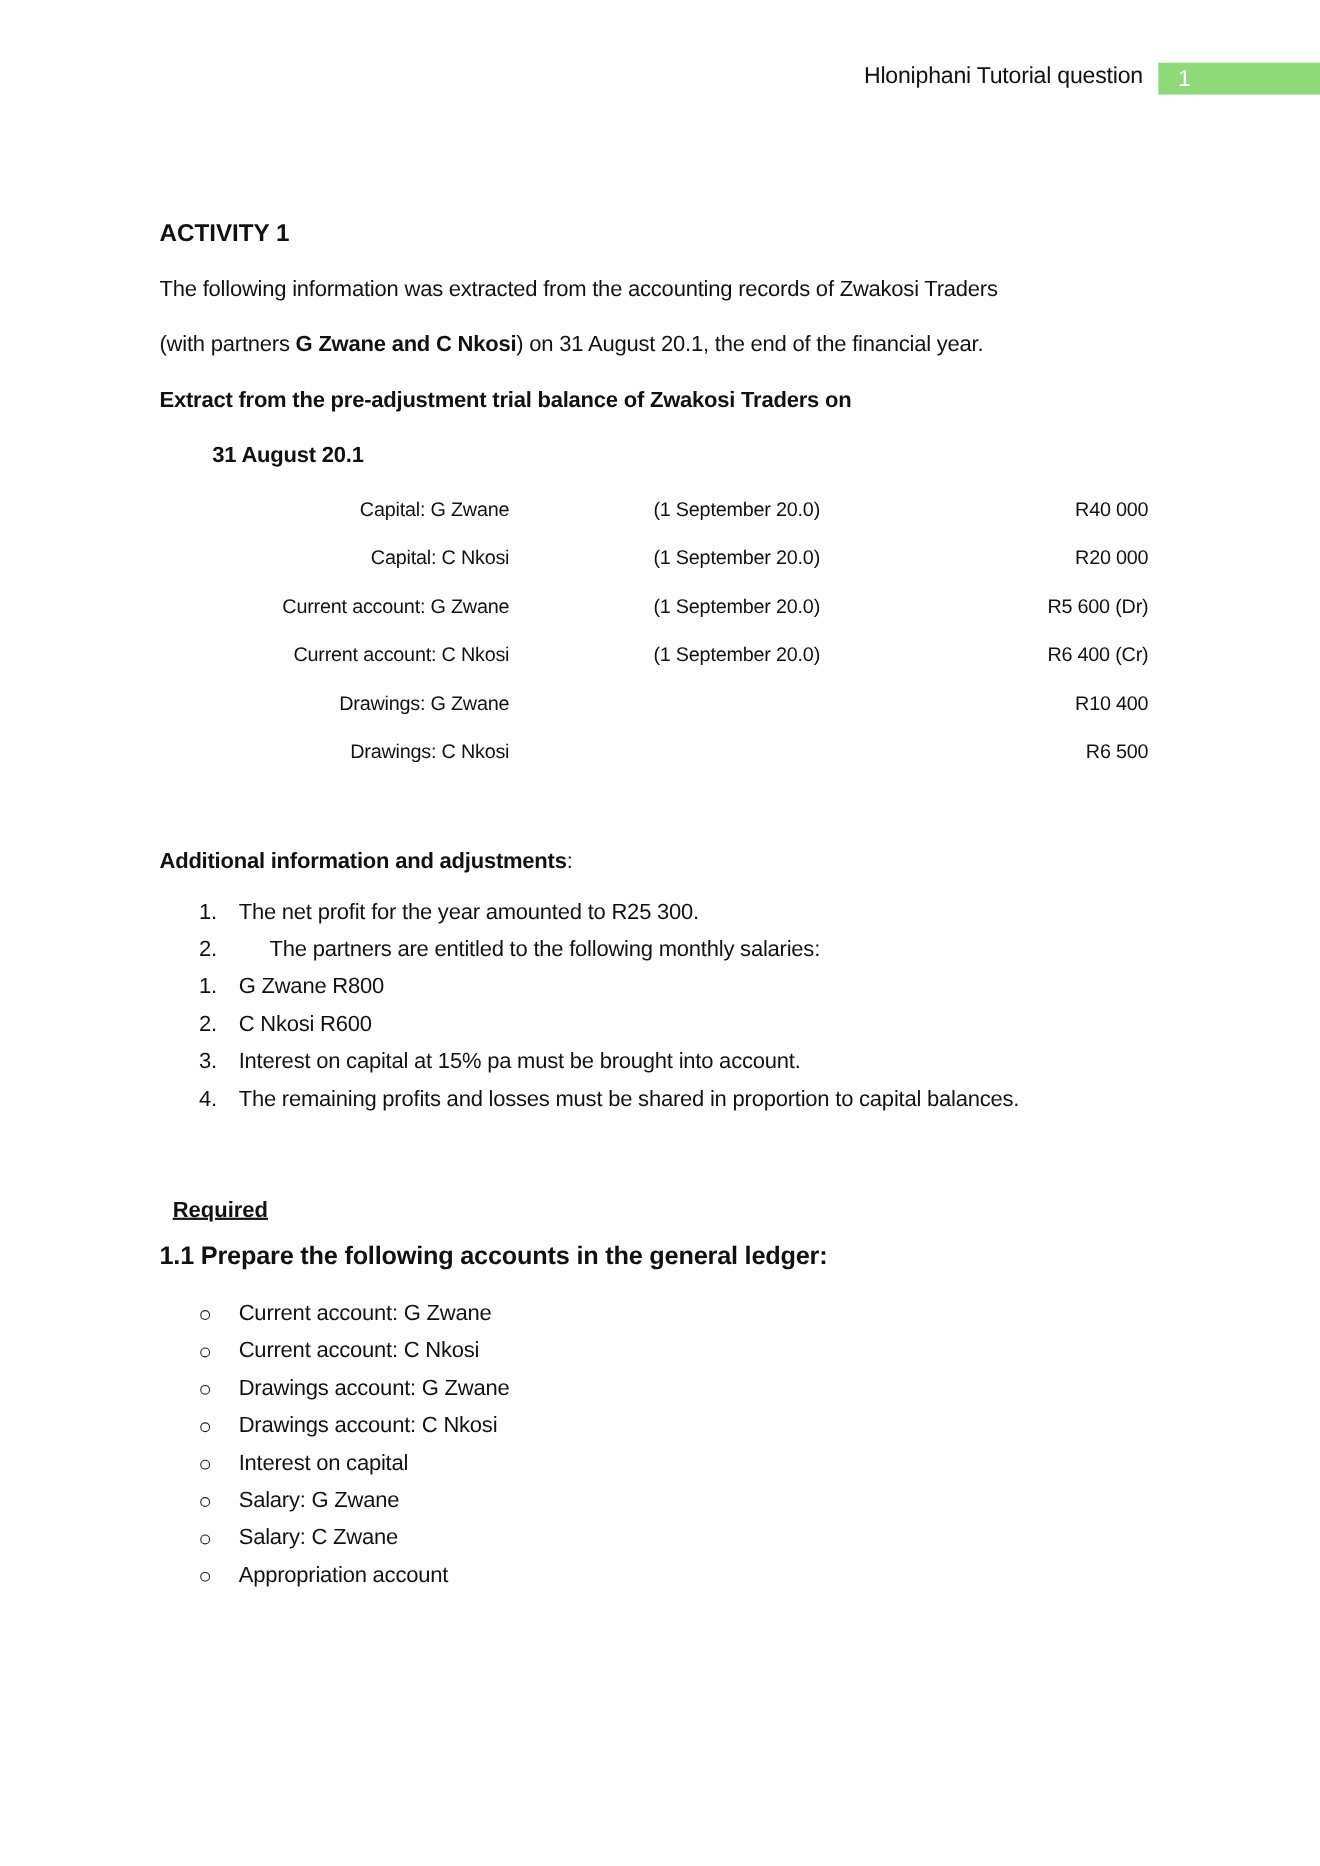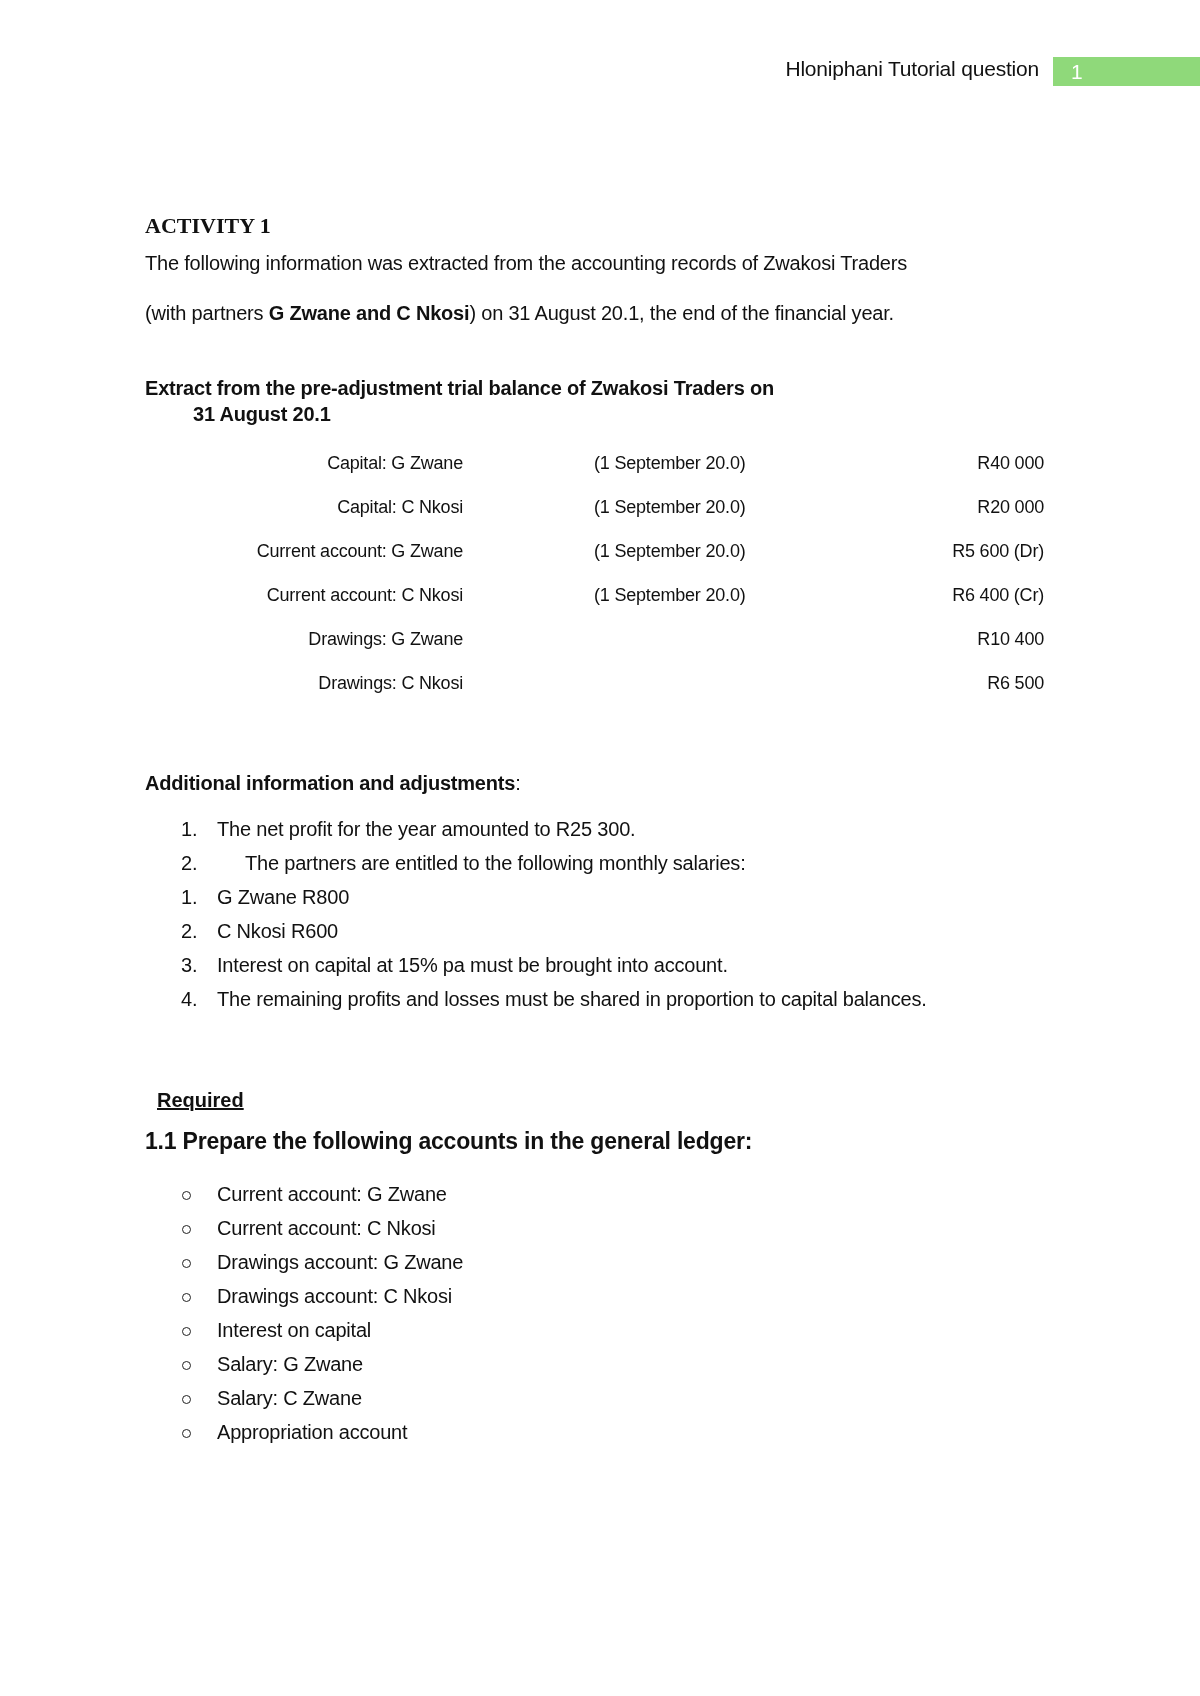--- a/index.html
+++ b/index.html
@@ -35,25 +35,24 @@
       color: #ffffff;
       font-size: 21px;
       display: flex;
       align-items: center;
       padding-left: 18px;
       box-sizing: border-box;
     }
     .activity-title {
       position: absolute;
       left: 145px;
-      top: 213px;
+      top: 199px;
       font-size: 22px;
       font-weight: bold;
       margin: 0;
-      font-family: Liberation Serif, serif;
     }
     .para {
       position: absolute;
       left: 145px;
       font-size: 20px;
       margin: 0;
       white-space: nowrap;
       letter-spacing: -0.2px;
     }
     .bold { font-weight: bold; }
@@ -148,21 +147,21 @@
   <div class="page-num-bar">
     <span>1</span>
   </div>
 </div>
 
 <h1 class="activity-title">ACTIVITY 1</h1>
 
 <p class="para" style="top:252px;">The following information was extracted from the accounting records of Zwakosi Traders</p>
 <p class="para" style="top:302px;"><span>(with partners </span><span class="bold">G Zwane and C Nkosi</span><span>) on 31 August 20.1, the end of the financial year.</span></p>
 
-<p class="para bold" style="top:353px;margin-top:24px;">Extract from the pre-adjustment trial balance of Zwakosi Traders on</p>
+<p class="para bold" style="top:353px;">Extract from the pre-adjustment trial balance of Zwakosi Traders on</p>
 <p class="para bold" style="top:403px;margin-left:48px;">31 August 20.1</p>
 
 <div>
   <div class="tb-row" style="top:453px;">
     <span class="tb-label">Capital: G Zwane</span>
     <span class="tb-date">(1 September 20.0)</span>
     <span class="tb-amount">R40 000</span>
   </div>
   <div class="tb-row" style="top:497px;">
     <span class="tb-label">Capital: C Nkosi</span>

